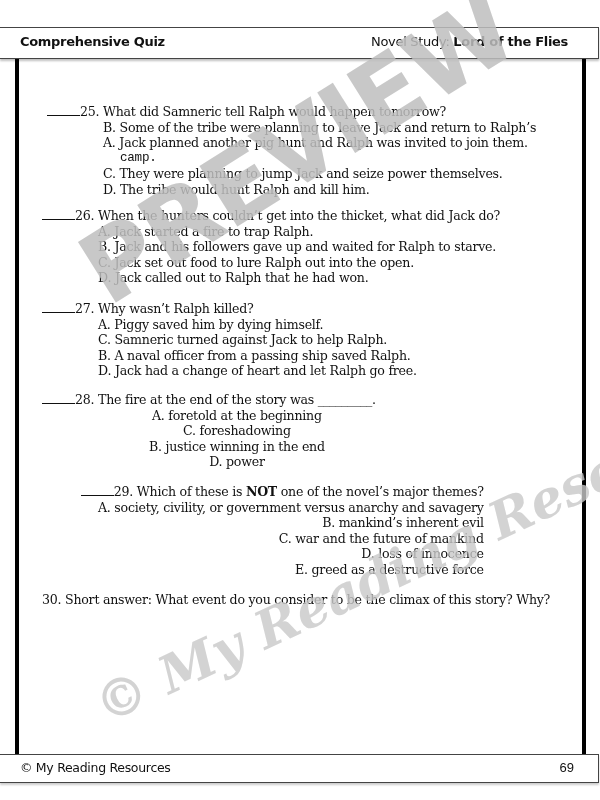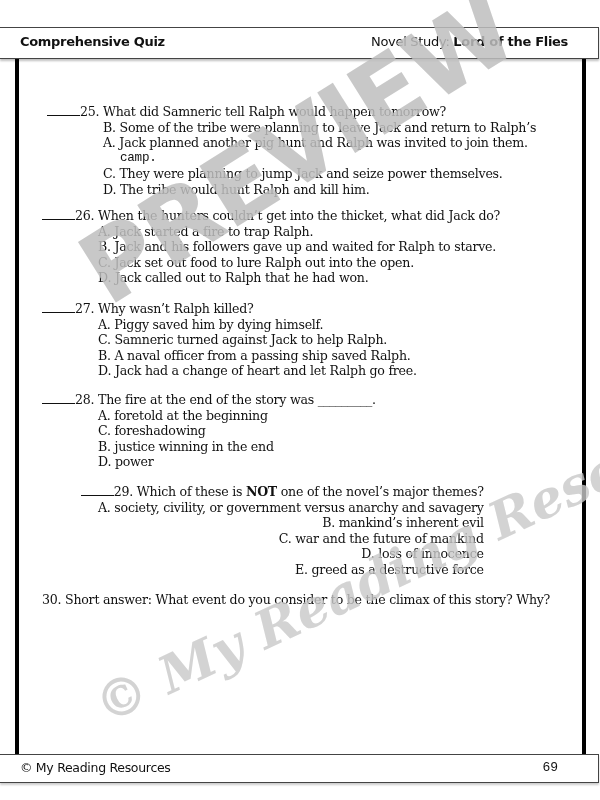--- a/index.html
+++ b/index.html
@@ -6,21 +6,21 @@
     body { width:600px; height:800px; background:#ffffff; position:relative; overflow:hidden; font-family:"DejaVu Serif", serif; color:#111; }
     .header { position:absolute; left:0; top:27px; width:598px; height:30px; border:1px solid #444; border-left:none; background:#fff; box-shadow:0 2px 2px rgba(0,0,0,0.25); z-index:3; }
     .header .left { position:absolute; left:20px; top:6px; font-family:"DejaVu Sans", sans-serif; font-weight:bold; font-size:13px; letter-spacing:-0.3px; }
     .header .right { position:absolute; right:30px; top:6px; font-family:"DejaVu Sans", sans-serif; font-size:13px; letter-spacing:-0.3px; }
     .header .right b { font-weight:bold;text-align:right; }
     .vline { position:absolute; top:57px; height:705px; width:4px; background:#000; z-index:2; }
     .vline.l { left:15px; }
     .vline.r { left:582px; }
     .footer { position:absolute; left:0; top:754px; width:598px; height:27px; border:1px solid #444; border-left:none; background:#fff; box-shadow:0 2px 2px rgba(0,0,0,0.2); z-index:3; }
     .footer .left { position:absolute; left:20px; top:5px; font-family:"DejaVu Sans", sans-serif; font-size:12.5px; letter-spacing:-0.3px; }
-    .footer .right { position:absolute; right:40px; top:5px; font-family:Liberation Mono, monospace; font-size:13px; }
+    .footer .right { position:absolute; right:24px; top:5px; font-family:Liberation Sans, sans-serif; font-size:13px; }
     .content { position:absolute; left:0; top:16px; width:600px; height:800px; z-index:1; }
     .q { position:absolute; font-size:12.6px; line-height:15.6px; letter-spacing:-0.25px; white-space:nowrap; }
     .q .stem { display:block; }
     .q .blank { display:inline-block; width:33px; border-bottom:1px solid #111; height:11px; vertical-align:baseline; }
     .q .opt { display:block; padding-left:56px; }
     .q .opt.cont { padding-left:73px;font-family:Liberation Mono, monospace; }
     .q .stem b { font-weight:bold; }
     .wm { position:absolute; z-index:4; pointer-events:none; color:rgba(190,190,190,0.85); font-family:"DejaVu Sans", sans-serif; font-weight:bold; white-space:nowrap; }
     .wm.preview { left:60px; top:230px; font-size:98px; transform:rotate(-32deg); transform-origin:left top; letter-spacing:-2px; }
     .wm.brand { left:85px; top:680px; font-family:"DejaVu Serif", serif; font-style:italic; font-weight:bold; font-size:52px; transform:rotate(-25deg); transform-origin:left top; color:rgba(200,200,200,0.8); }
@@ -56,21 +56,21 @@
   </div>
 
   <div class="q" style="left:42px; top:285px;">
     <span class="stem"><span class="blank"></span><span>27.</span> <span>Why wasn’t Ralph killed?</span></span>
     <span class="opt">A. Piggy saved him by dying himself.</span>
     <span class="opt">C. Samneric turned against Jack to help Ralph.</span>
     <span class="opt">B. A naval officer from a passing ship saved Ralph.</span>
     <span class="opt">D. Jack had a change of heart and let Ralph go free.</span>
   </div>
 
-  <div class="q" style="left:42px; top:376px;">
+  <div class="q" style="left:42px; top:376px;text-align:center;">
     <span class="stem"><span class="blank"></span><span>28.</span> <span>The fire at the end of the story was _________.</span></span>
     <span class="opt">A. foretold at the beginning</span>
     <span class="opt">C. foreshadowing</span>
     <span class="opt">B. justice winning in the end</span>
     <span class="opt">D. power</span>
   </div>
 
   <div class="q" style="left:42px; top:468px;text-align:right;">
     <span class="stem"><span class="blank"></span><span>29.</span> <span>Which of these is </span><b>NOT</b><span> one of the novel’s major themes?</span></span>
     <span class="opt">A. society, civility, or government versus anarchy and savagery</span>

